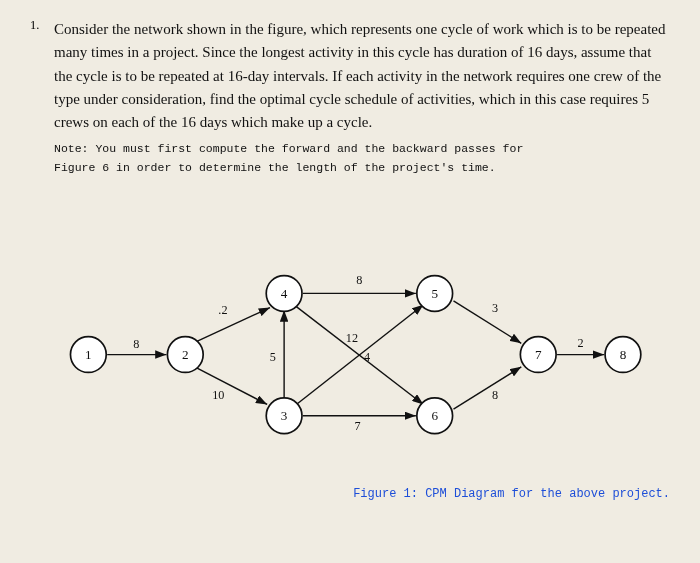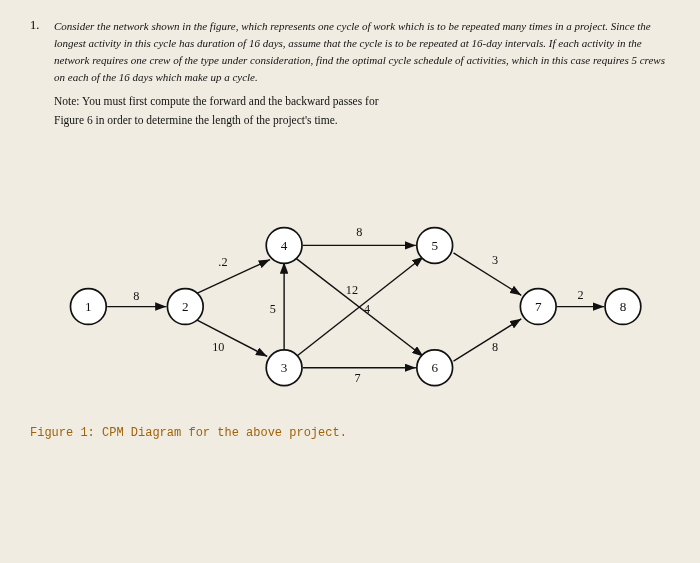--- a/index.html
+++ b/index.html
@@ -12,61 +12,60 @@
       position: relative;
     }
     .page {
       width: 700px;
       height: 563px;
       background: #f0ece2;
       position: relative;
       padding: 18px 30px 10px 30px;
     }
     .problem-text {
-      font-size: 11px;
+      font-size: 15px;
       line-height: 1.55;
       color: #111;
-      font-style: italic;
     }
     .problem-number {
       display: flex;
       align-items: flex-start;
       gap: 6px;
     }
     .problem-number .num {
       min-width: 18px;
       font-size: 12.5px;
     }
     .note-text {
-      font-family: Liberation Serif, serif;
+      font-family: Liberation Mono, monospace;
       font-size: 11.5px;
       line-height: 1.6;
       margin-top: 6px;
       margin-left: 24px;
       color: #111;
     }
     .diagram-area {
       position: relative;
       width: 100%;
       height: 290px;
       margin-top: 2px;
     }
     svg.diagram {
       position: absolute;
       top: 0;
       left: 0;
       width: 100%;
       height: 100%;
     }
     .figure-caption {
-      text-align: left;
+      text-align: right;
       font-family: 'Courier New', Courier, monospace;
       font-size: 12px;
-      margin-top: 5px;
-      color: #a16207;
+      margin-top: 18px;
+      color: #1d4ed8;
     }
   </style>
 </head>
 <body>
 
 <div class="page">
   <div class="problem-number">
     <span class="num">1.</span>
     <span class="problem-text">Consider the network shown in the figure, which represents one cycle of work which is to be repeated many times in a project. Since the longest activity in this cycle has duration of 16 days, assume that the cycle is to be repeated at 16-day intervals. If each activity in the network requires one crew of the type under consideration, find the optimal cycle schedule of activities, which in this case requires 5 crews on each of the 16 days which make up a cycle.</span>
   </div>

